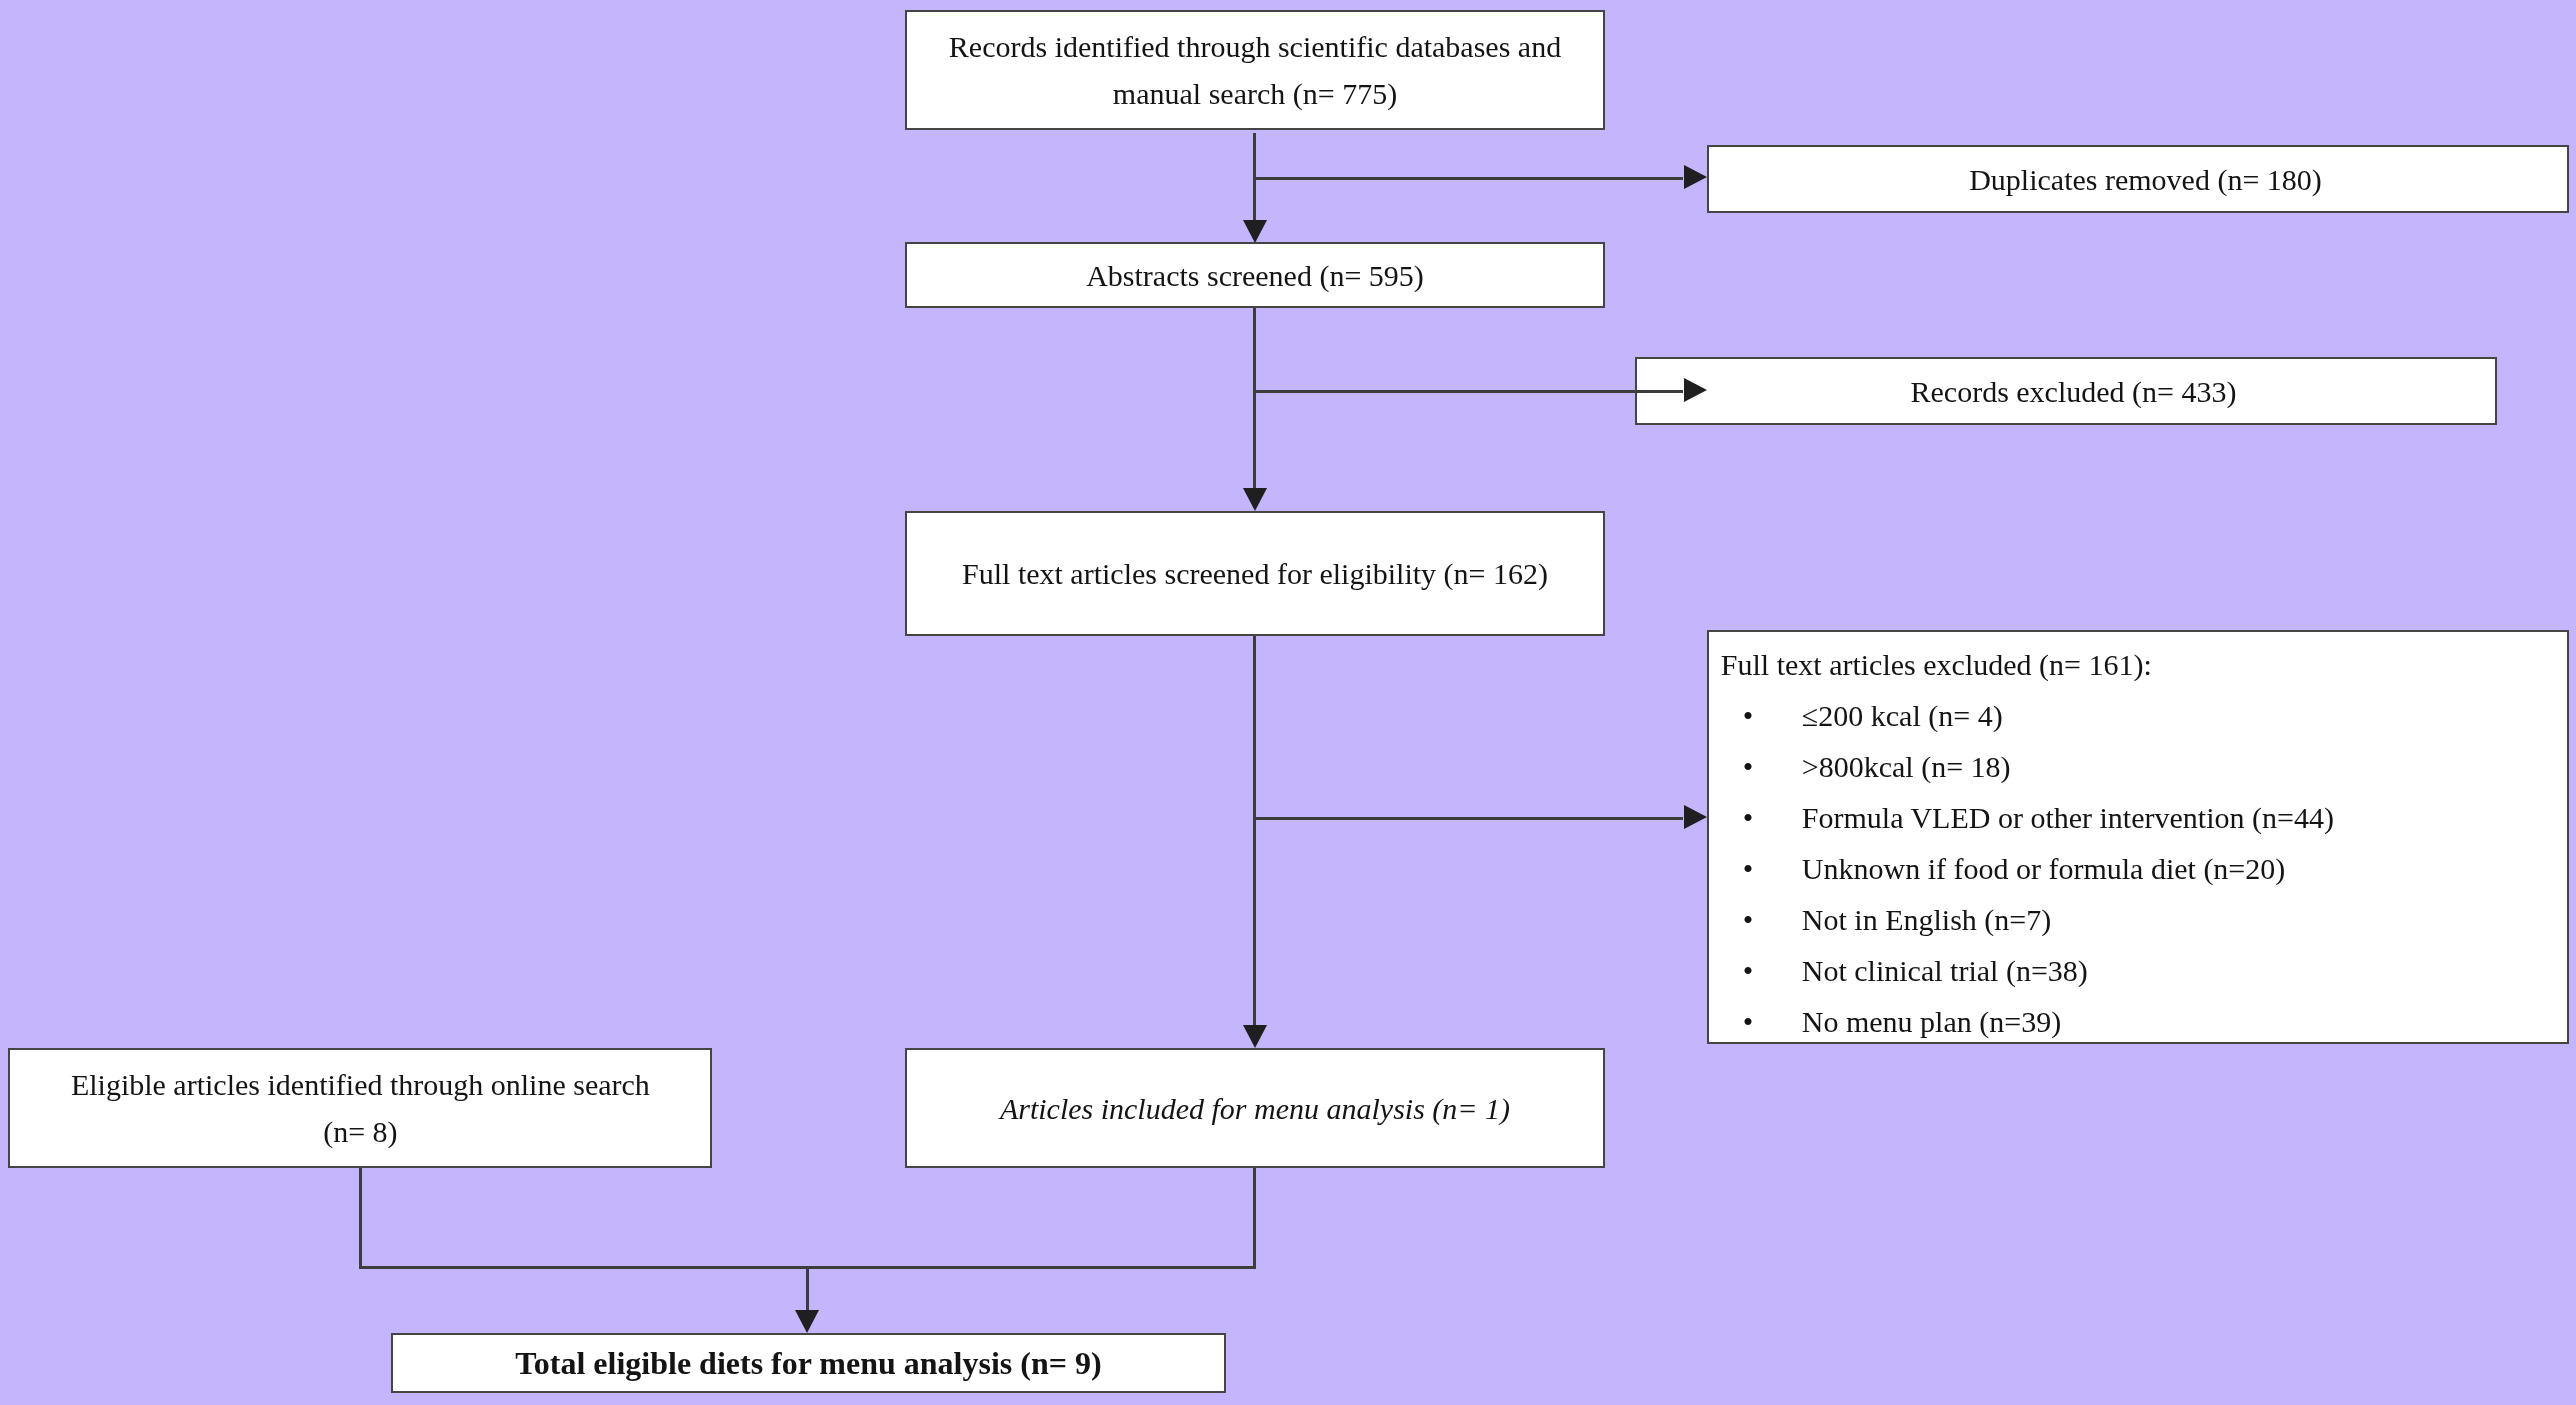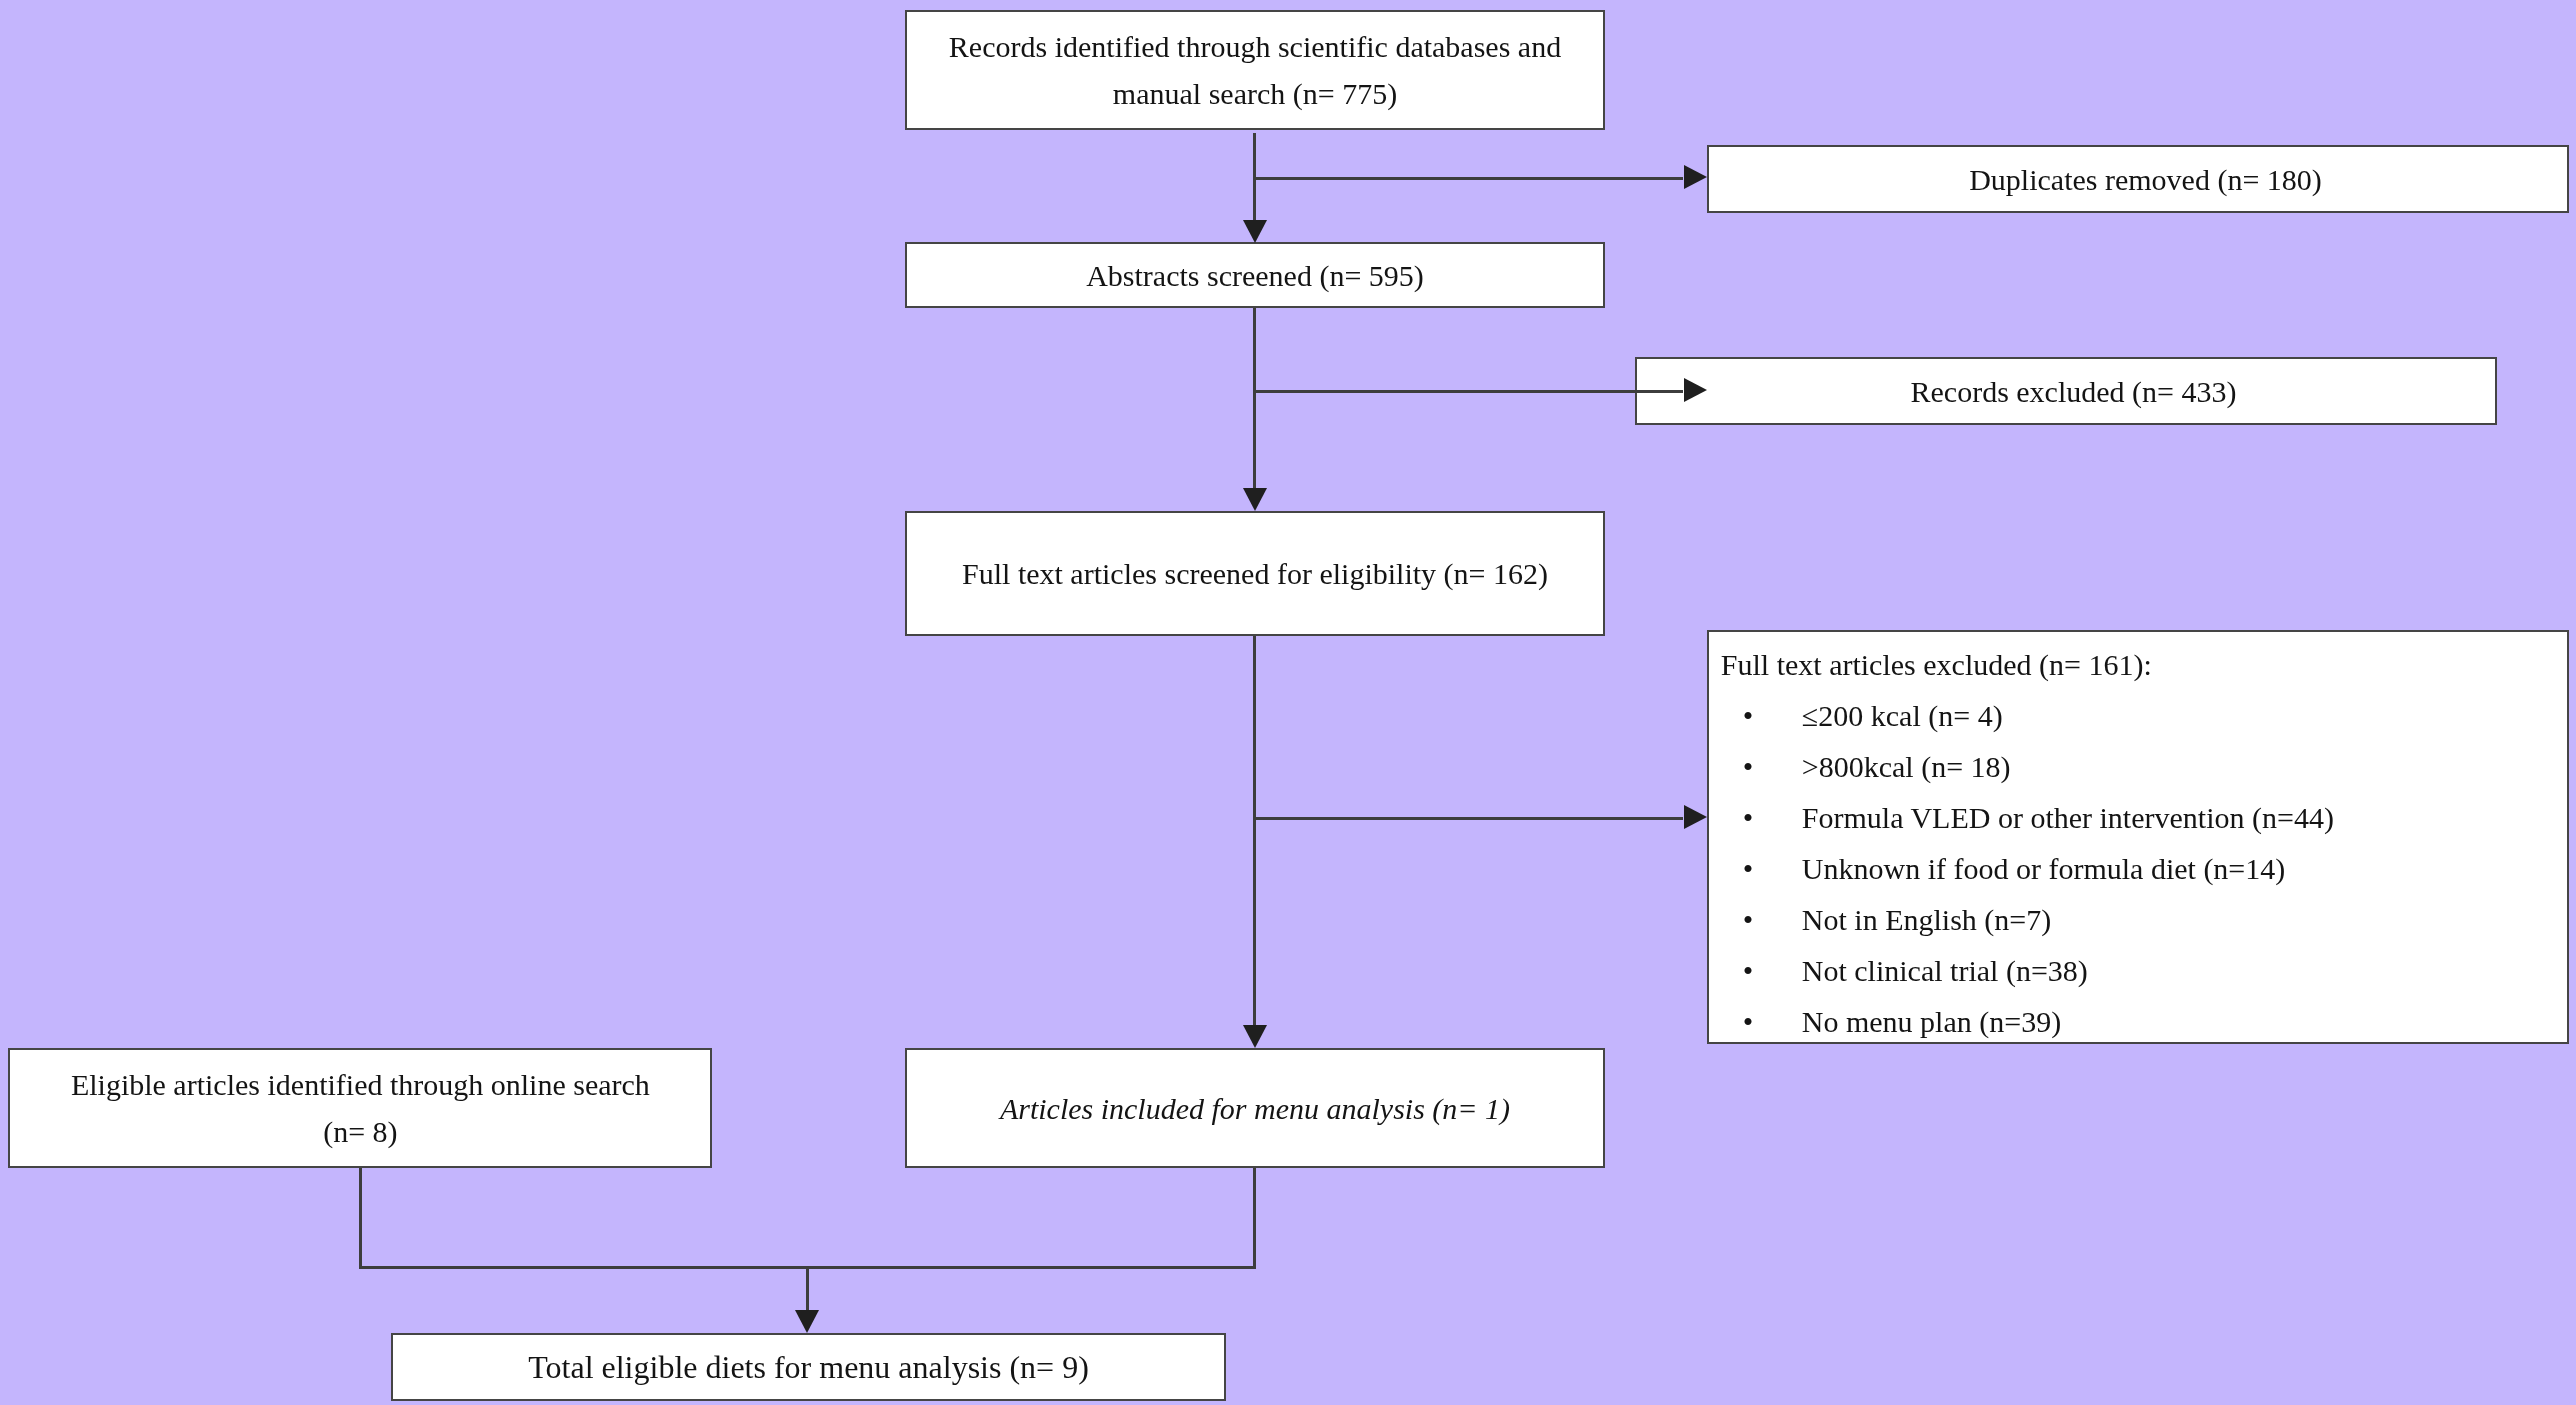--- a/index.html
+++ b/index.html
@@ -31,21 +31,21 @@
     text-align:left;
     padding-left:15px;
   }
   
   #bA{left:905px;top:10px;width:700px;height:120px;}
   #bB{left:905px;top:242px;width:700px;height:66px;}
   #bC{left:905px;top:511px;width:700px;height:125px;}
   #bD{left:905px;top:1048px;width:700px;height:120px;}
   
   #bL{left:8.4px;top:1048px;width:704px;height:120px;}
-  #bT{left:391px;top:1333px;width:835px;height:68px;font-weight:normal;font-size:32px;}
+  #bT{left:391px;top:1333px;width:835px;height:60px;font-weight:bold;font-size:32px;}
   
   #bR1{left:1707px;top:145px;width:862px;height:68px;}
   #bR2{left:1635px;top:357px;width:862px;height:68px;}
   #bR3{
     left:1707px;top:630px;width:862px;height:414px;
     display:block;text-align:left;
     padding:6.7px 11.8px 0 11.8px;
     line-height:51px;
   }
   #bR3 ul{margin:0;padding:0;}
@@ -128,21 +128,21 @@
   <div class="box side" id="bR2">
     <span class="txt">Records excluded (n= 433)</span>
   </div>
 
   <div class="box" id="bR3">
     <div>Full text articles excluded (n= 161):</div>
     <ul>
       <li>≤200 kcal (n= 4)</li>
       <li>&gt;800kcal (n= 18)</li>
       <li>Formula VLED or other intervention (n=44)</li>
-      <li>Unknown if food or formula diet (n=14)</li>
+      <li>Unknown if food or formula diet (n=20)</li>
       <li>Not in English (n=7)</li>
       <li>Not clinical trial (n=38)</li>
       <li>No menu plan (n=39)</li>
     </ul>
   </div>
 
   <div class="line" id="v1"></div>
   <div class="line" id="h1"></div>
   <div class="line" id="v2"></div>
   <div class="line" id="h2"></div>

